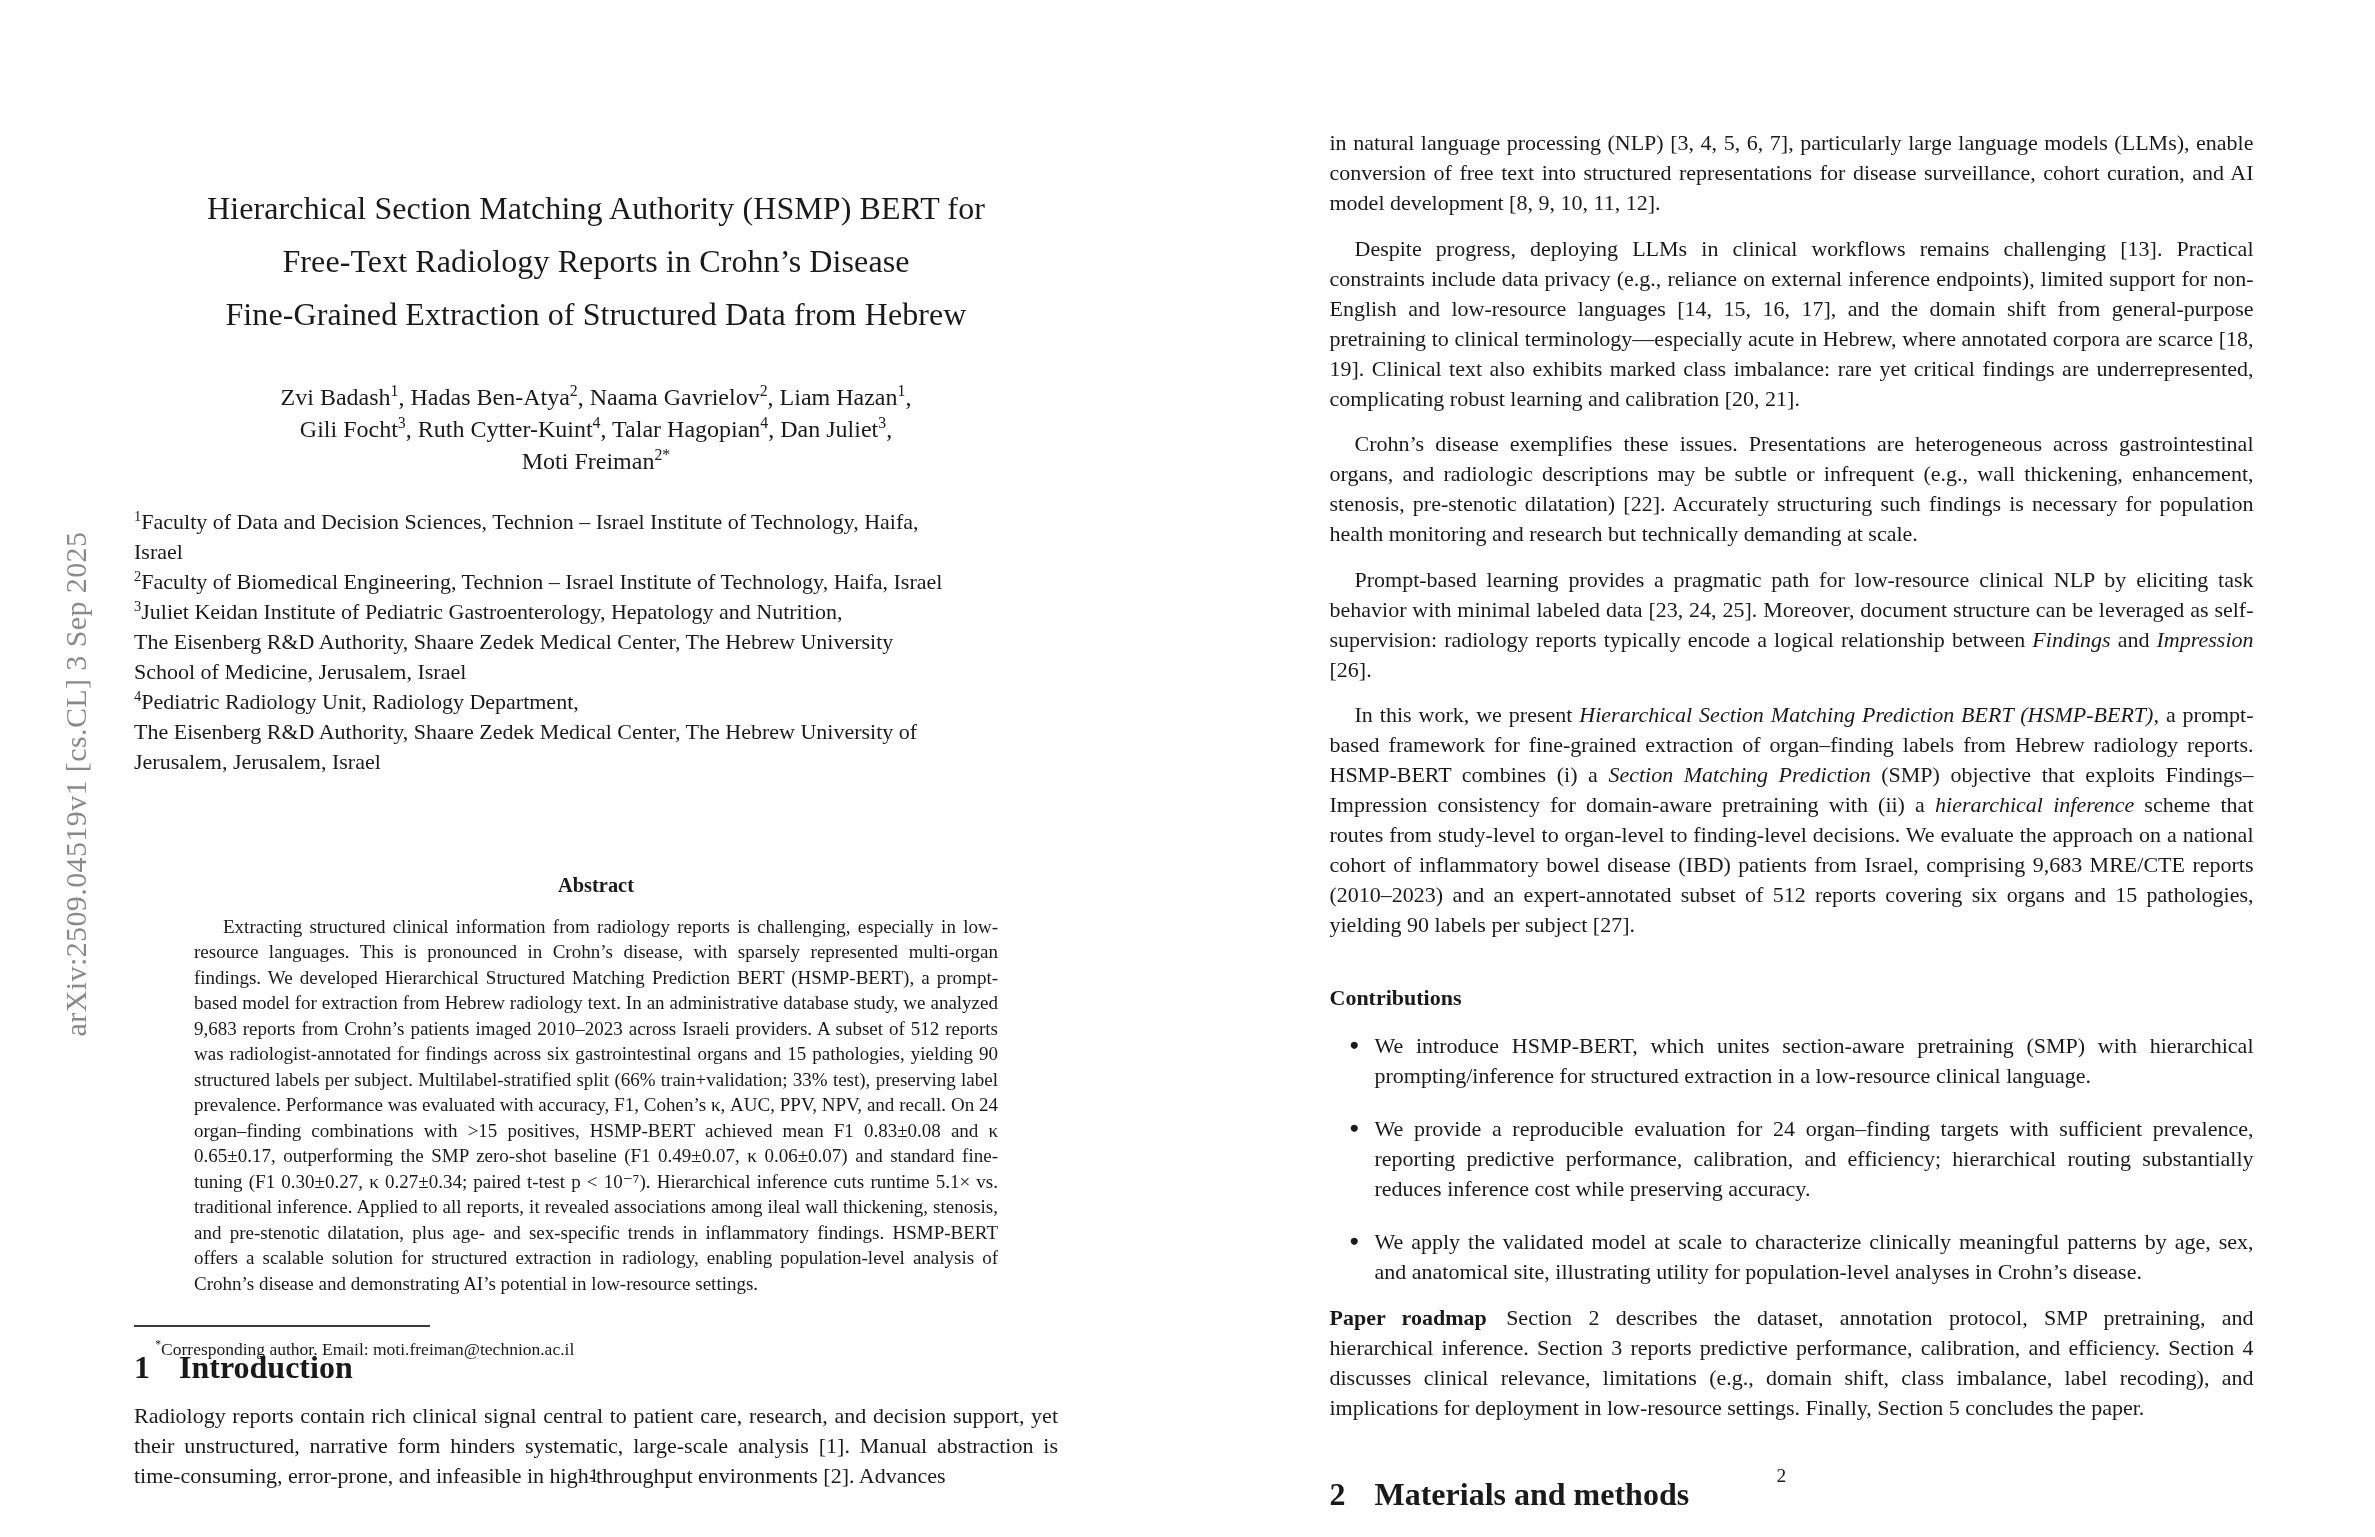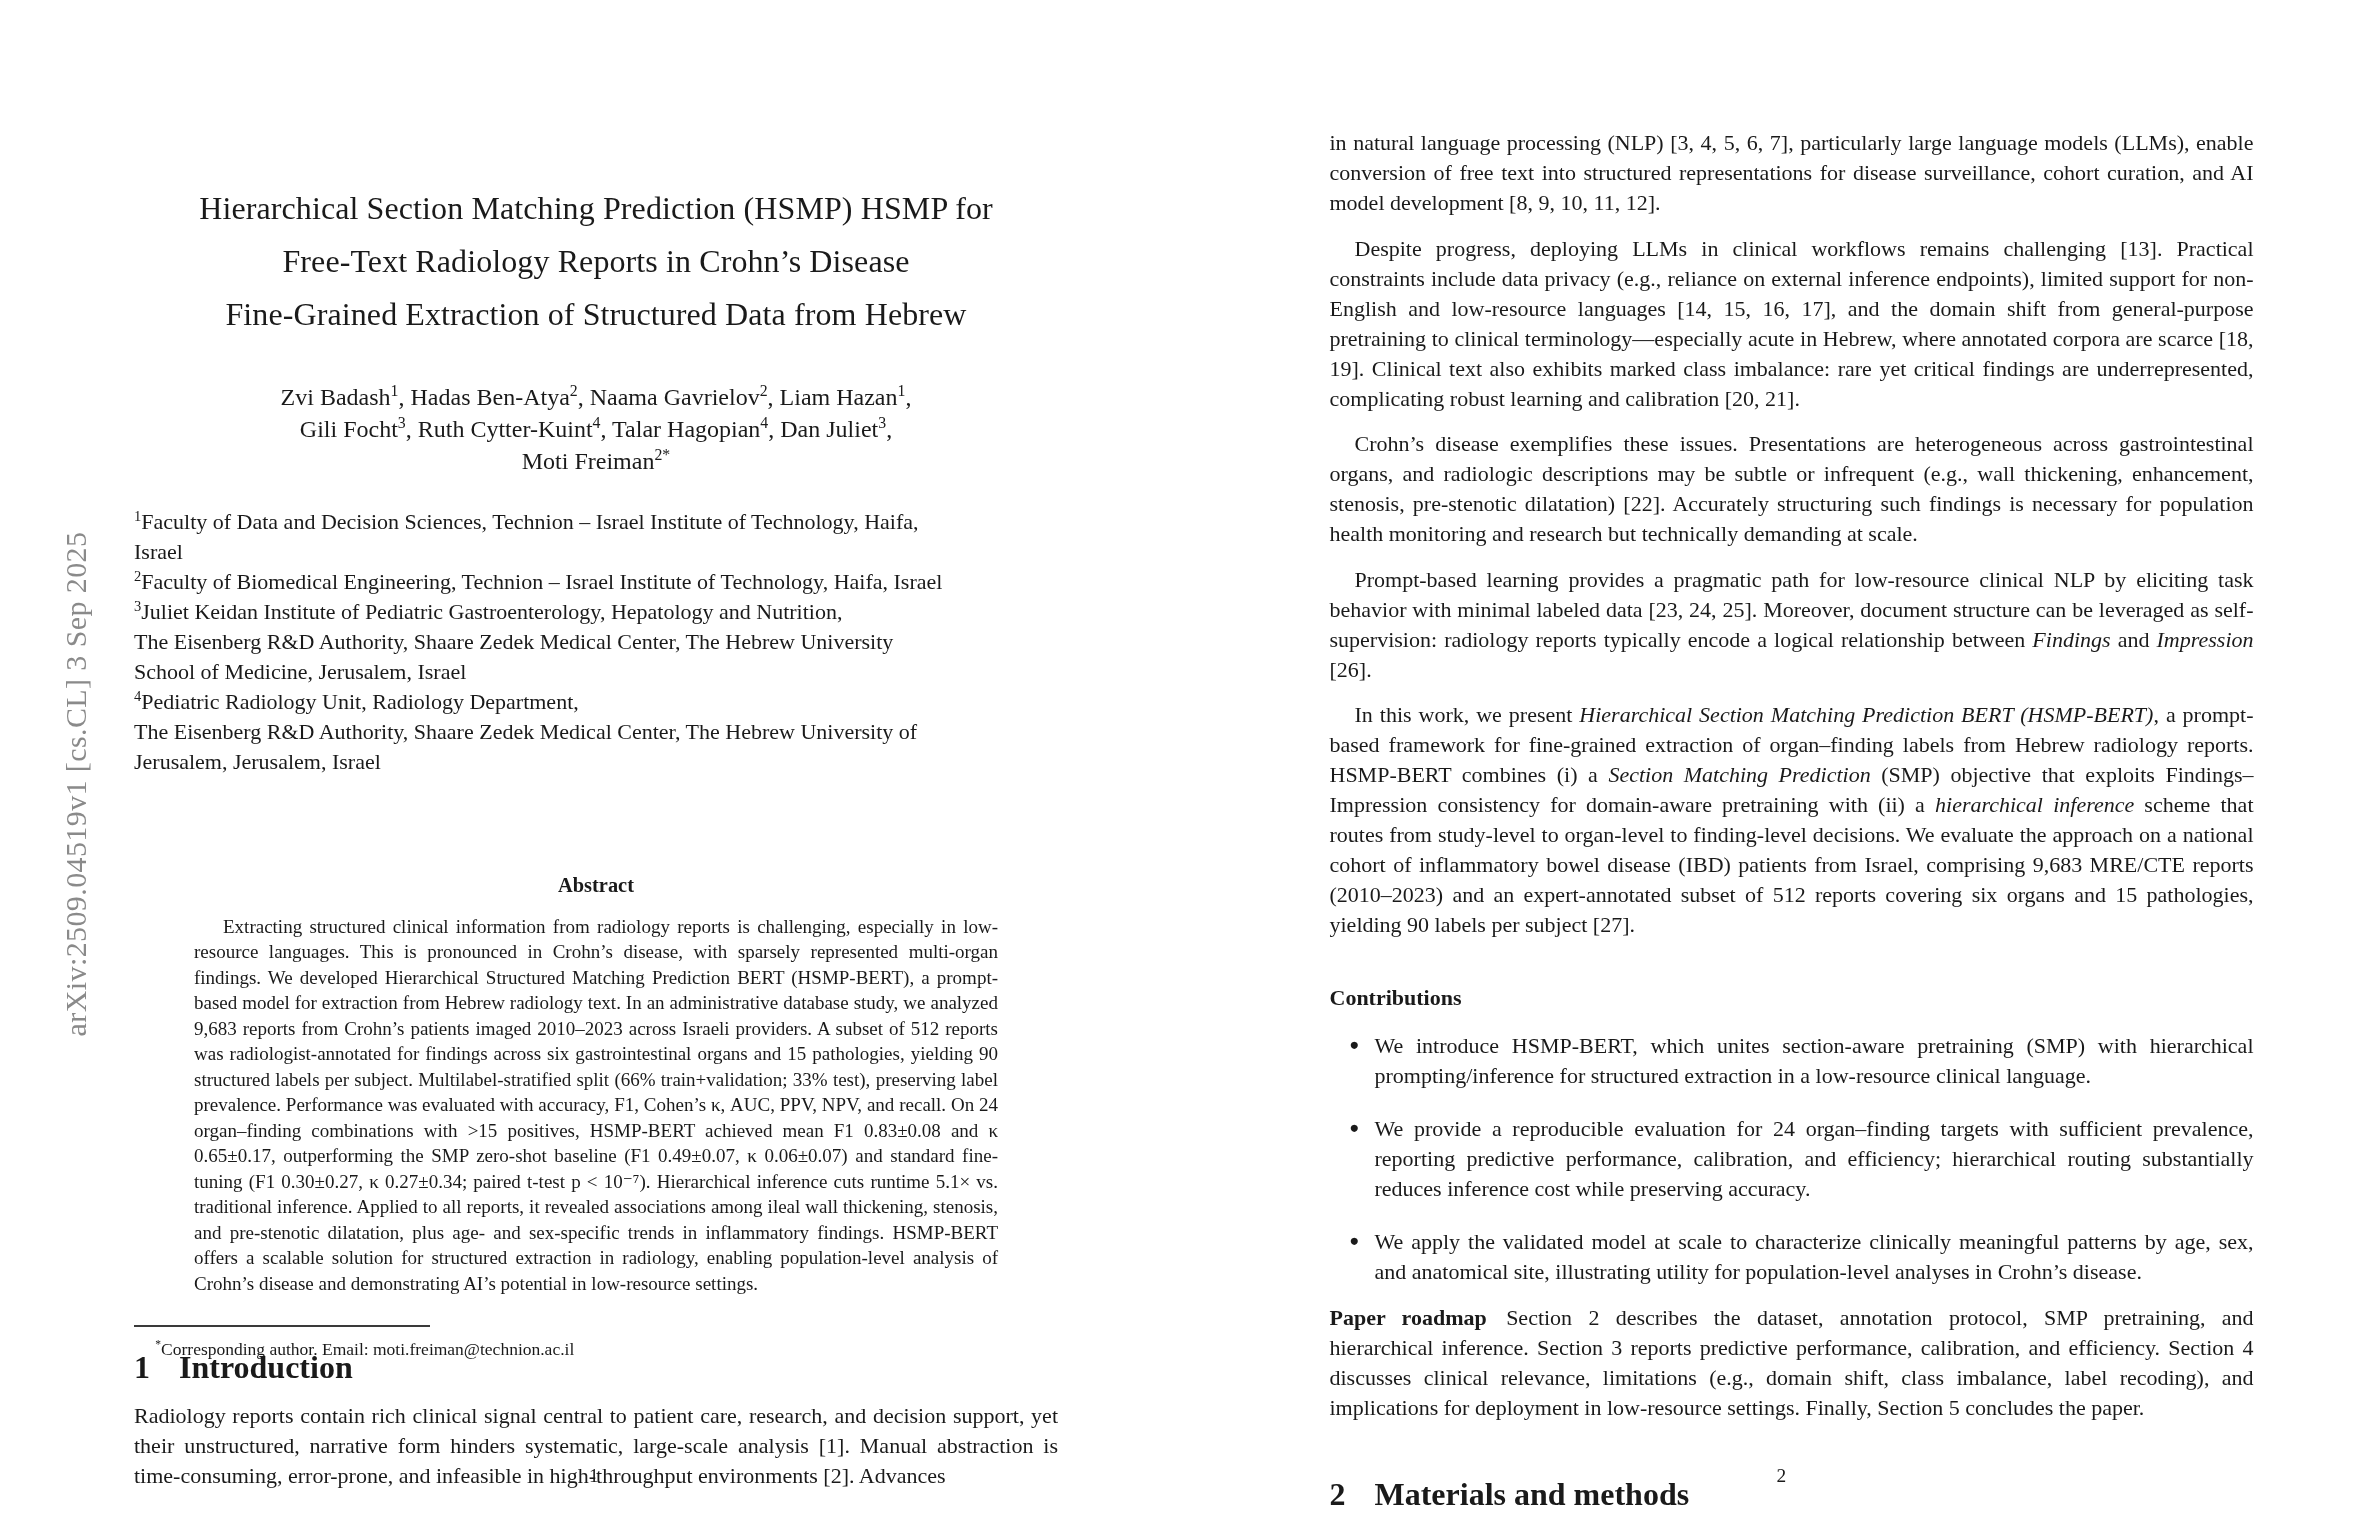--- a/index.html
+++ b/index.html
@@ -184,21 +184,21 @@
 
 <div class="spread">
 
   <div class="page">
 
     <div class="arxiv-stamp">arXiv:2509.04519v1  [cs.CL]  3 Sep 2025</div>
 
     <div class="p1-body">
 
       <div class="title">
-        <div>Hierarchical Section Matching Prediction (HSMP) HSMP for</div>
+        <div>Hierarchical Section Matching Authority (HSMP) BERT for</div>
         <div>Free-Text Radiology Reports in Crohn’s Disease</div>
         <div>Fine-Grained Extraction of Structured Data from Hebrew</div>
       </div>
 
       <div class="authors">
         <div><span>Zvi Badash</span><sup>1</sup>, <span>Hadas Ben-Atya</span><sup>2</sup>, <span>Naama Gavrielov</span><sup>2</sup>, <span>Liam Hazan</span><sup>1</sup>,</div>
         <div><span>Gili Focht</span><sup>3</sup>, <span>Ruth Cytter-Kuint</span><sup>4</sup>, <span>Talar Hagopian</span><sup>4</sup>, <span>Dan Juliet</span><sup>3</sup>,</div>
         <div><span>Moti Freiman</span><sup>2*</sup></div>
       </div>
 

